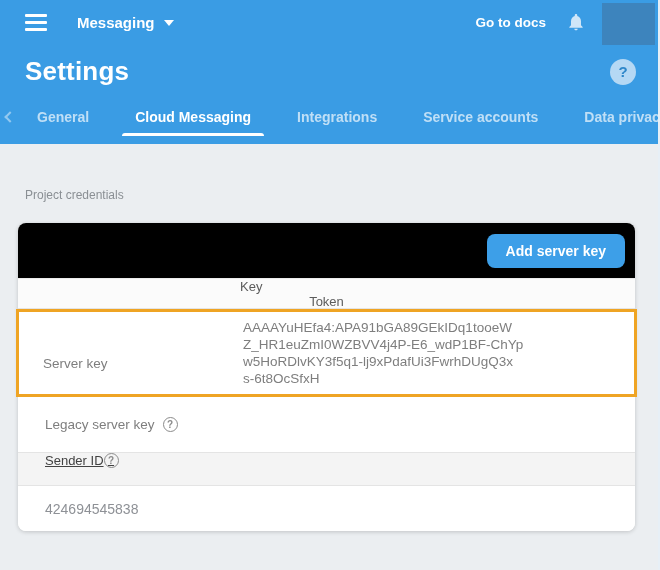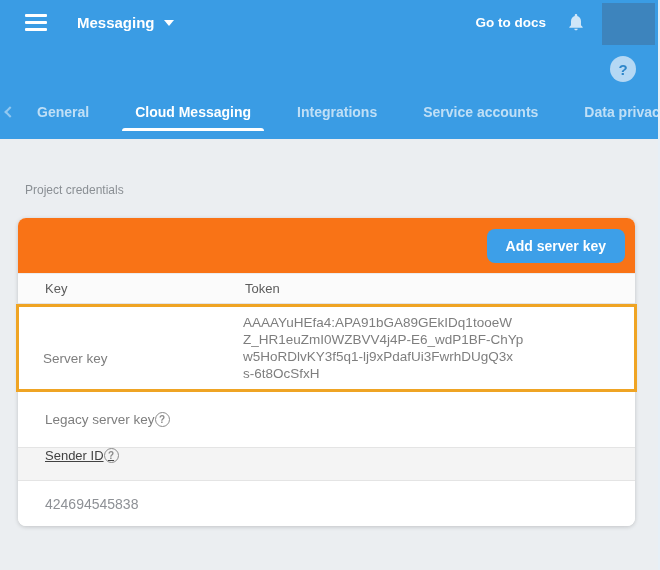--- a/index.html
+++ b/index.html
@@ -30,34 +30,34 @@
   .chev.left { transform:rotate(-135deg); opacity:.45; }
   .tab { position:relative; display:flex; align-items:center; padding:0 10px; margin:0 13px; color:rgba(255,255,255,.68); font-size:14px; font-weight:bold; cursor:pointer; white-space:nowrap; }
   .tab.active { color:#fff; }
   .tab.active::after { content:""; position:absolute; left:-3px; right:-3px; bottom:0; height:3.5px; background:#fff; border-radius:3px 3px 0 0; }
 
   
   .content { padding:0 25px; }
   .section-title { padding-top:44px; color:#8a8f94; font-size:12px; }
 
   .card { margin-top:21px; margin-left:-7px; width:617px; background:#fff; border-radius:8px; box-shadow:0 1px 4px rgba(0,0,0,.18); }
-  .card-toolbar { height:56px; position:relative; background:#f97316; border-bottom:1px solid #ececec; border-radius:8px 8px 0 0; }
+  .card-toolbar { height:56px; position:relative; background:#000000; border-bottom:1px solid #ececec; border-radius:8px 8px 0 0; }
   .add-btn { position:absolute; right:10px; top:11px; height:34px; padding:0 19px; background:#3d9fe8; color:#fff; font-size:14px; font-weight:bold; border:none; border-radius:8px; cursor:pointer; }
 
-  .table-head { display:flex; align-items:center; height:30px; background:#fbfbfb; border-bottom:1px solid #e4e4e4; font-size:13px; color:#5c5c5c; }
+  .table-head { display:flex; align-items:center; height:30px; background:#fbfbfb; border-bottom:1px solid #e4e4e4; font-size:13px; color:#5c5c5c;flex-direction:column; }
   .th-key { width:227px; padding-left:27px; }
   .th-token { flex:1; }
 
   .highlight-box { border:3px solid #efa424; margin:0 -2px; background:#fff; }
   .row-serverkey { display:flex; padding:7px 0; }
   .sk-label { width:224px; padding-left:24px; align-self:center; color:#7e7e7e; font-size:13.5px;margin-top:20px; }
   .sk-token { width:305px; color:#7e7e7e; font-size:13.5px; line-height:17px; }
 
   .row { display:flex; align-items:center; height:56px; border-bottom:1px solid #e4e4e4; background:#fff; font-size:13.5px; }
-  .row .col-key { width:227px; padding-left:27px; color:#7e7e7e; display:flex; align-items:center; }
+  .row .col-key { width:227px; padding-left:27px; color:#7e7e7e; display:flex; align-items:center; gap:8px; }
   .row .col-val { flex:1; color:#7e7e7e; }
 
   .qmark { width:15px; height:15px; border:1.3px solid #8b8b8b; border-radius:50%; display:inline-flex; align-items:center; justify-content:center; font-size:10px; font-weight:bold; color:#8b8b8b; flex-shrink:0; cursor:pointer; }
 
   .subhead { height:33px; background:#f4f4f4; border-bottom:1px solid #e4e4e4; display:flex; align-items:flex-start; padding-left:27px; gap:0; color:#424242; font-size:13px;text-decoration:underline; }
   .value-row { height:45px; display:flex; align-items:center; padding-left:27px; color:#8e9196; font-size:14px; background:#fff; border-radius:0 0 8px 8px; }
 </style>
 </head>
 <body>
 
@@ -77,20 +77,21 @@
       <div class="docs-link">Go to docs</div>
       <div class="bell">
         <svg viewBox="0 0 24 24">
             <path d="M12 22c1.1 0 2-.9 2-2h-4c0 1.1.9 2 2 2zm6-6v-5c0-3.07-1.63-5.64-4.5-6.32V4c0-.83-.67-1.5-1.5-1.5S10.5 3.17 10.5 4v.68C7.64 5.36 6 7.92 6 11v5l-2 2v1h16v-1l-2-2z"></path>
           </svg>
       </div>
       <div class="avatar-box"></div>
     </div>
 
     <div class="title-row">
+      <div class="page-title">Settings</div>
       <div class="help-circle">?</div>
     </div>
 
     <div class="tabs">
       <div class="tab-scroll">
           <span class="chev left"></span>
         </div>
       <div class="tab">General</div>
       <div class="tab active">Cloud Messaging</div>
       <div class="tab">Integrations</div>

